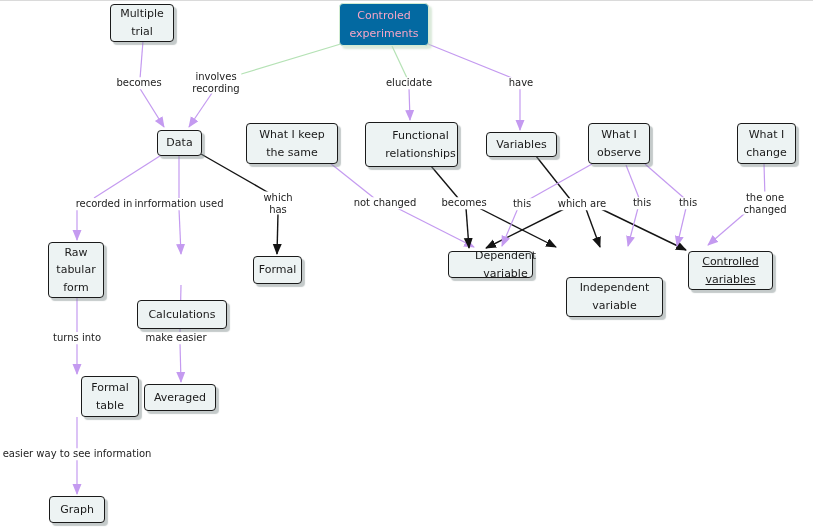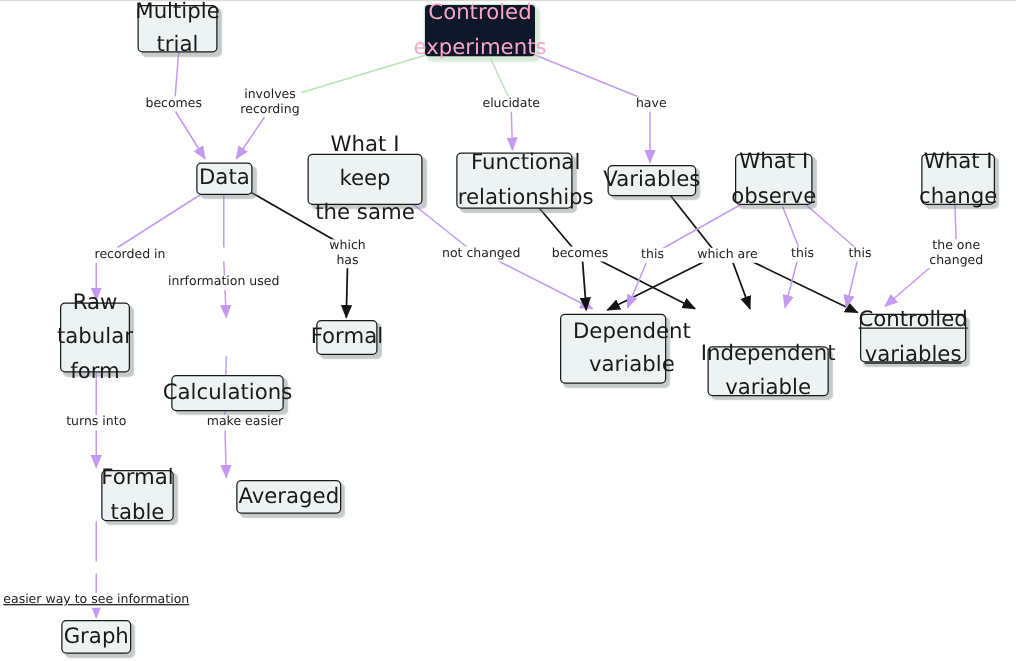--- a/index.html
+++ b/index.html
@@ -6,25 +6,25 @@
   .canvas{
     position:relative;width:813px;height:529px;background:#ffffff;
     overflow:hidden;border-top:1px solid #dadada;box-sizing:border-box;
     font-family:"DejaVu Sans","Liberation Sans",sans-serif;
   }
   svg.edges{position:absolute;left:0;top:0;}
   .node{
     position:absolute;display:flex;align-items:center;justify-content:center;
     text-align:center;background:#edf3f3;border:1.5px solid #1a1a1a;border-radius:4px;
     box-shadow:3px 3px 1px rgba(125,138,138,0.45);
-    font-size:17px;line-height:1.6;color:#1a1a1a;white-space:pre-line;
+    font-size:11px;line-height:1.6;color:#1a1a1a;white-space:pre-line;
     box-sizing:border-box;cursor:default;padding:1px 2px;
   }
   .node.root{
-    background:#0f172a;border:1px solid #d2ecd2;color:#f7a6c6;
+    background:#0369a1;border:1px solid #d2ecd2;color:#f7a6c6;
     box-shadow:3px 3px 2px rgba(190,216,190,0.55);
   }
   .edge-label{
     position:absolute;transform:translate(-50%,-50%);
     background:#ffffff;padding:0 2px;font-size:10px;color:#222222;
     white-space:pre-line;text-align:center;line-height:1.15;
   }
 </style>
 </head>
 <body>
@@ -79,33 +79,33 @@
         <line x1="77" y1="458" x2="77" y2="493" stroke="#c49af0" stroke-width="1.2" marker-end="url(#arrow-purple)"></line>
       </g>
   </svg>
   <div id="labels-layer">
       <div class="edge-label" style="left: 139px; top: 82px;">becomes</div>
       <div class="edge-label" style="left: 216px; top: 81px;">involves
 recording</div>
       <div class="edge-label" style="left: 409px; top: 82px;">elucidate</div>
       <div class="edge-label" style="left: 521px; top: 82px;">have</div>
       <div class="edge-label" style="left: 77px; top: 203px; margin-left: 27px;">recorded in</div>
-      <div class="edge-label" style="left: 179px; top: 203px; margin-top: 22px;">inrformation used</div>
+      <div class="edge-label" style="left: 179px; top: 203px;">inrformation used</div>
       <div class="edge-label" style="left: 278px; top: 202px;">which
 has</div>
       <div class="edge-label" style="left: 385px; top: 202px;">not changed</div>
       <div class="edge-label" style="left: 464px; top: 202px;">becomes</div>
       <div class="edge-label" style="left: 522px; top: 203px;">this</div>
       <div class="edge-label" style="left: 582px; top: 203px;">which are</div>
       <div class="edge-label" style="left: 642px; top: 202px;">this</div>
       <div class="edge-label" style="left: 688px; top: 202px;">this</div>
       <div class="edge-label" style="left: 765px; top: 202px;">the one changed</div>
       <div class="edge-label" style="left: 77px; top: 337px;">turns into</div>
-      <div class="edge-label" style="left: 196px; top: 337px; text-align: right;">make easier</div>
-      <div class="edge-label" style="left: 77px; top: 479px; text-decoration: underline;">easier way to see information</div>
+      <div class="edge-label" style="left: 176px; top: 337px; text-align: right;">make easier</div>
+      <div class="edge-label" style="left: 77px; top: 453px;">easier way to see information</div>
     </div>
   <div id="nodes-layer">
       <div class="node" style="left: 110px; top: 3px; width: 64px; height: 38px;">Multiple
 trial</div>
       <div class="node root" style="left: 339px; top: 2px; width: 90px; height: 43px;">Controled
 experiments</div>
       <div class="node" style="left: 157px; top: 129px; width: 45px; height: 26px;">Data</div>
       <div class="node" style="left: 246px; top: 122px; width: 92px; height: 41px;">What I keep
 the same</div>
       <div class="node" style="left: 365px; top: 121px; width: 93px; height: 45px; padding-left: 20px;">Functional
@@ -113,24 +113,24 @@
       <div class="node" style="left: 486px; top: 131px; width: 71px; height: 25px;">Variables</div>
       <div class="node" style="left: 588px; top: 122px; width: 62px; height: 41px;">What I
 observe</div>
       <div class="node" style="left: 737px; top: 122px; width: 59px; height: 41px;">What I
 change</div>
       <div class="node" style="left: 48px; top: 241px; width: 56px; height: 56px;">Raw
 tabular
 form</div>
       <div class="node" style="left: 137px; top: 255px; width: 90px; height: 29px; margin-top: 44px;">Calculations</div>
       <div class="node" style="left: 253px; top: 255px; width: 49px; height: 28px;">Formal</div>
-      <div class="node" style="left: 448px; top: 250px; width: 85px; height: 56px; padding-left: 32px;">Dependent
+      <div class="node" style="left: 448px; top: 250px; width: 85px; height: 27px; padding-left: 32px;">Dependent
 variable</div>
       <div class="node" style="left: 566px; top: 249px; width: 97px; height: 40px; margin-top: 27px;">Independent
 variable</div>
       <div class="node" style="left: 688px; top: 250px; width: 85px; height: 39px; text-decoration: underline;">Controlled
 variables</div>
       <div class="node" style="left: 49px; top: 375px; width: 58px; height: 41px; margin-left: 32px;">Formal
 table</div>
-      <div class="node" style="left: 144px; top: 383px; width: 84px; height: 27px; margin-left: 45px;">Averaged</div>
+      <div class="node" style="left: 144px; top: 383px; width: 72px; height: 27px;">Averaged</div>
       <div class="node" style="left: 49px; top: 495px; width: 56px; height: 27px;">Graph</div>
     </div>
 </div>
 
 </body></html>

